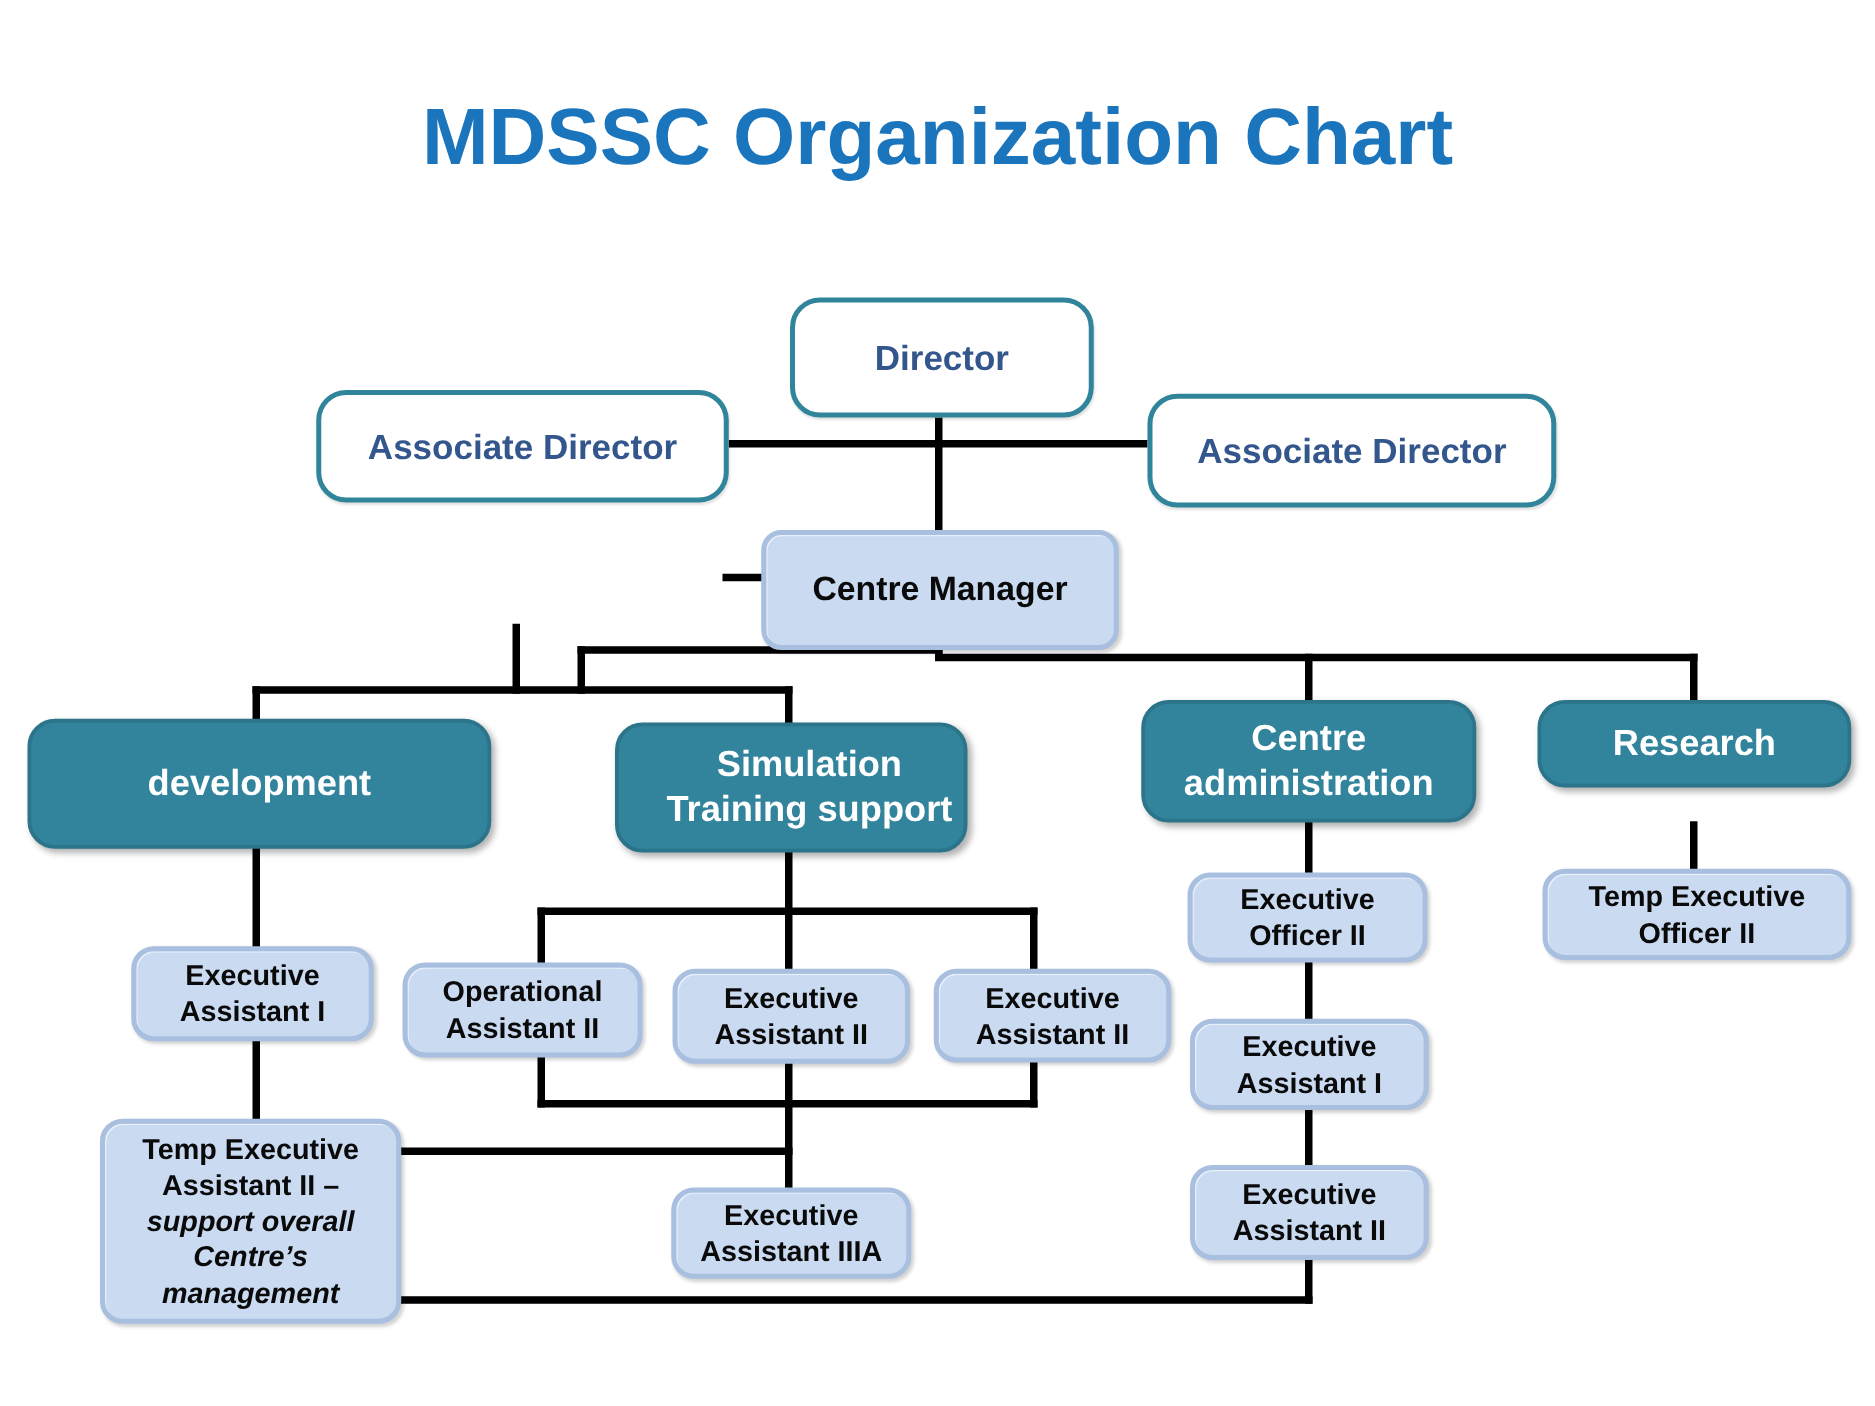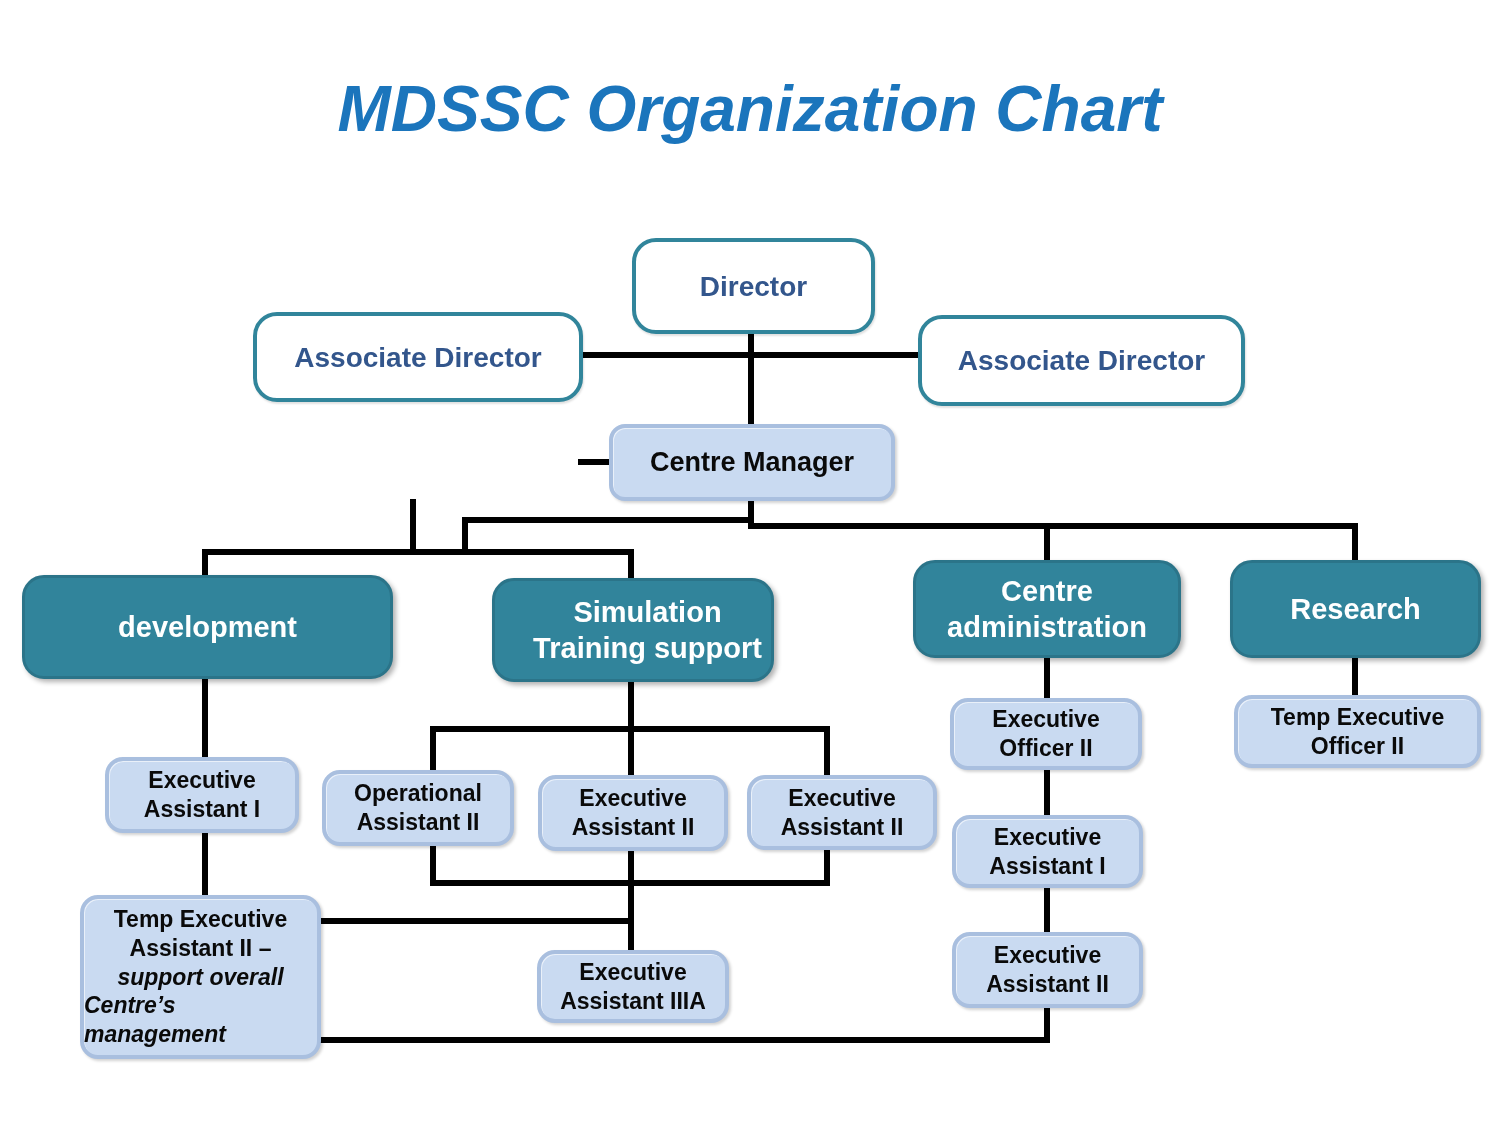--- a/index.html
+++ b/index.html
@@ -2,26 +2,26 @@
 <html><head>
 <meta charset="utf-8">
 <style>
   html,body{margin:0;padding:0;background:#fff;}
   #stage{
     position:relative;width:1500px;height:1125px;background:#fff;overflow:hidden;
     font-family:"Liberation Sans", sans-serif;
   }
   #title{
     position:absolute;left:0;top:72px;width:100%;text-align:center;
-    font-size:64px;font-weight:800;color:#1b75bc;letter-spacing:0px;font-style:italic;
+    font-size:64px;font-weight:800;color:#1b75bc;letter-spacing:0px;
   }
   .line{position:absolute;background:#000;}
   .box{
     position:absolute;display:flex;flex-direction:column;align-items:center;justify-content:center;
-    box-sizing:border-box;line-height:1.25;z-index:2;
+    text-align:center;box-sizing:border-box;line-height:1.25;z-index:2;
   }
   .box .ln{display:block;}
   .outline{
     background:#ffffff;border:4px solid #31859b;border-radius:24px;
     color:#33568c;font-weight:700;font-size:28px;
     box-shadow:1px 2px 2px rgba(0,0,0,0.12);
   }
   .lightblue{
     background:#c9daf1;border:4px solid #a9bfdf;border-radius:16px;
     color:#0a0a0a;font-weight:700;font-size:27px;
@@ -76,36 +76,36 @@
   <div class="box outline" style="left:632px;top:238px;width:243px;height:96px;">
     <span class="ln">Director</span>
   </div>
   <div class="box outline" style="left:253px;top:312px;width:330px;height:90px;">
     <span class="ln">Associate Director</span>
   </div>
   <div class="box outline" style="left:918px;top:315px;width:327px;height:91px;">
     <span class="ln">Associate Director</span>
   </div>
 
-  <div class="box lightblue" style="left:609px;top:424px;width:286px;height:77px;">
+  <div class="box lightblue" style="left:609px;top:424px;width:286px;height:96px;">
     <span class="ln">Centre Manager</span>
   </div>
 
   <div class="box teal" style="left:22px;top:575px;width:371px;height:104px;">
     <span class="ln">development</span>
   </div>
   <div class="box teal" style="left:492px;top:578px;width:282px;height:104px;padding-left:29px;">
     <span class="ln">Simulation</span>
     <span class="ln">Training support</span>
   </div>
   <div class="box teal" style="left:913px;top:560px;width:268px;height:98px;">
     <span class="ln">Centre</span>
     <span class="ln">administration</span>
   </div>
-  <div class="box teal" style="left:1230px;top:560px;width:251px;height:98px;">
+  <div class="box teal" style="left:1230px;top:560px;width:251px;height:70px;">
     <span class="ln">Research</span>
   </div>
 
   <div class="box lightblue small" style="left:105px;top:757px;width:194px;height:76px;">
     <span class="ln">Executive</span>
     <span class="ln">Assistant I</span>
   </div>
   <div class="box lightblue small" style="left:322px;top:770px;width:192px;height:76px;">
     <span class="ln">Operational</span>
     <span class="ln">Assistant II</span>

